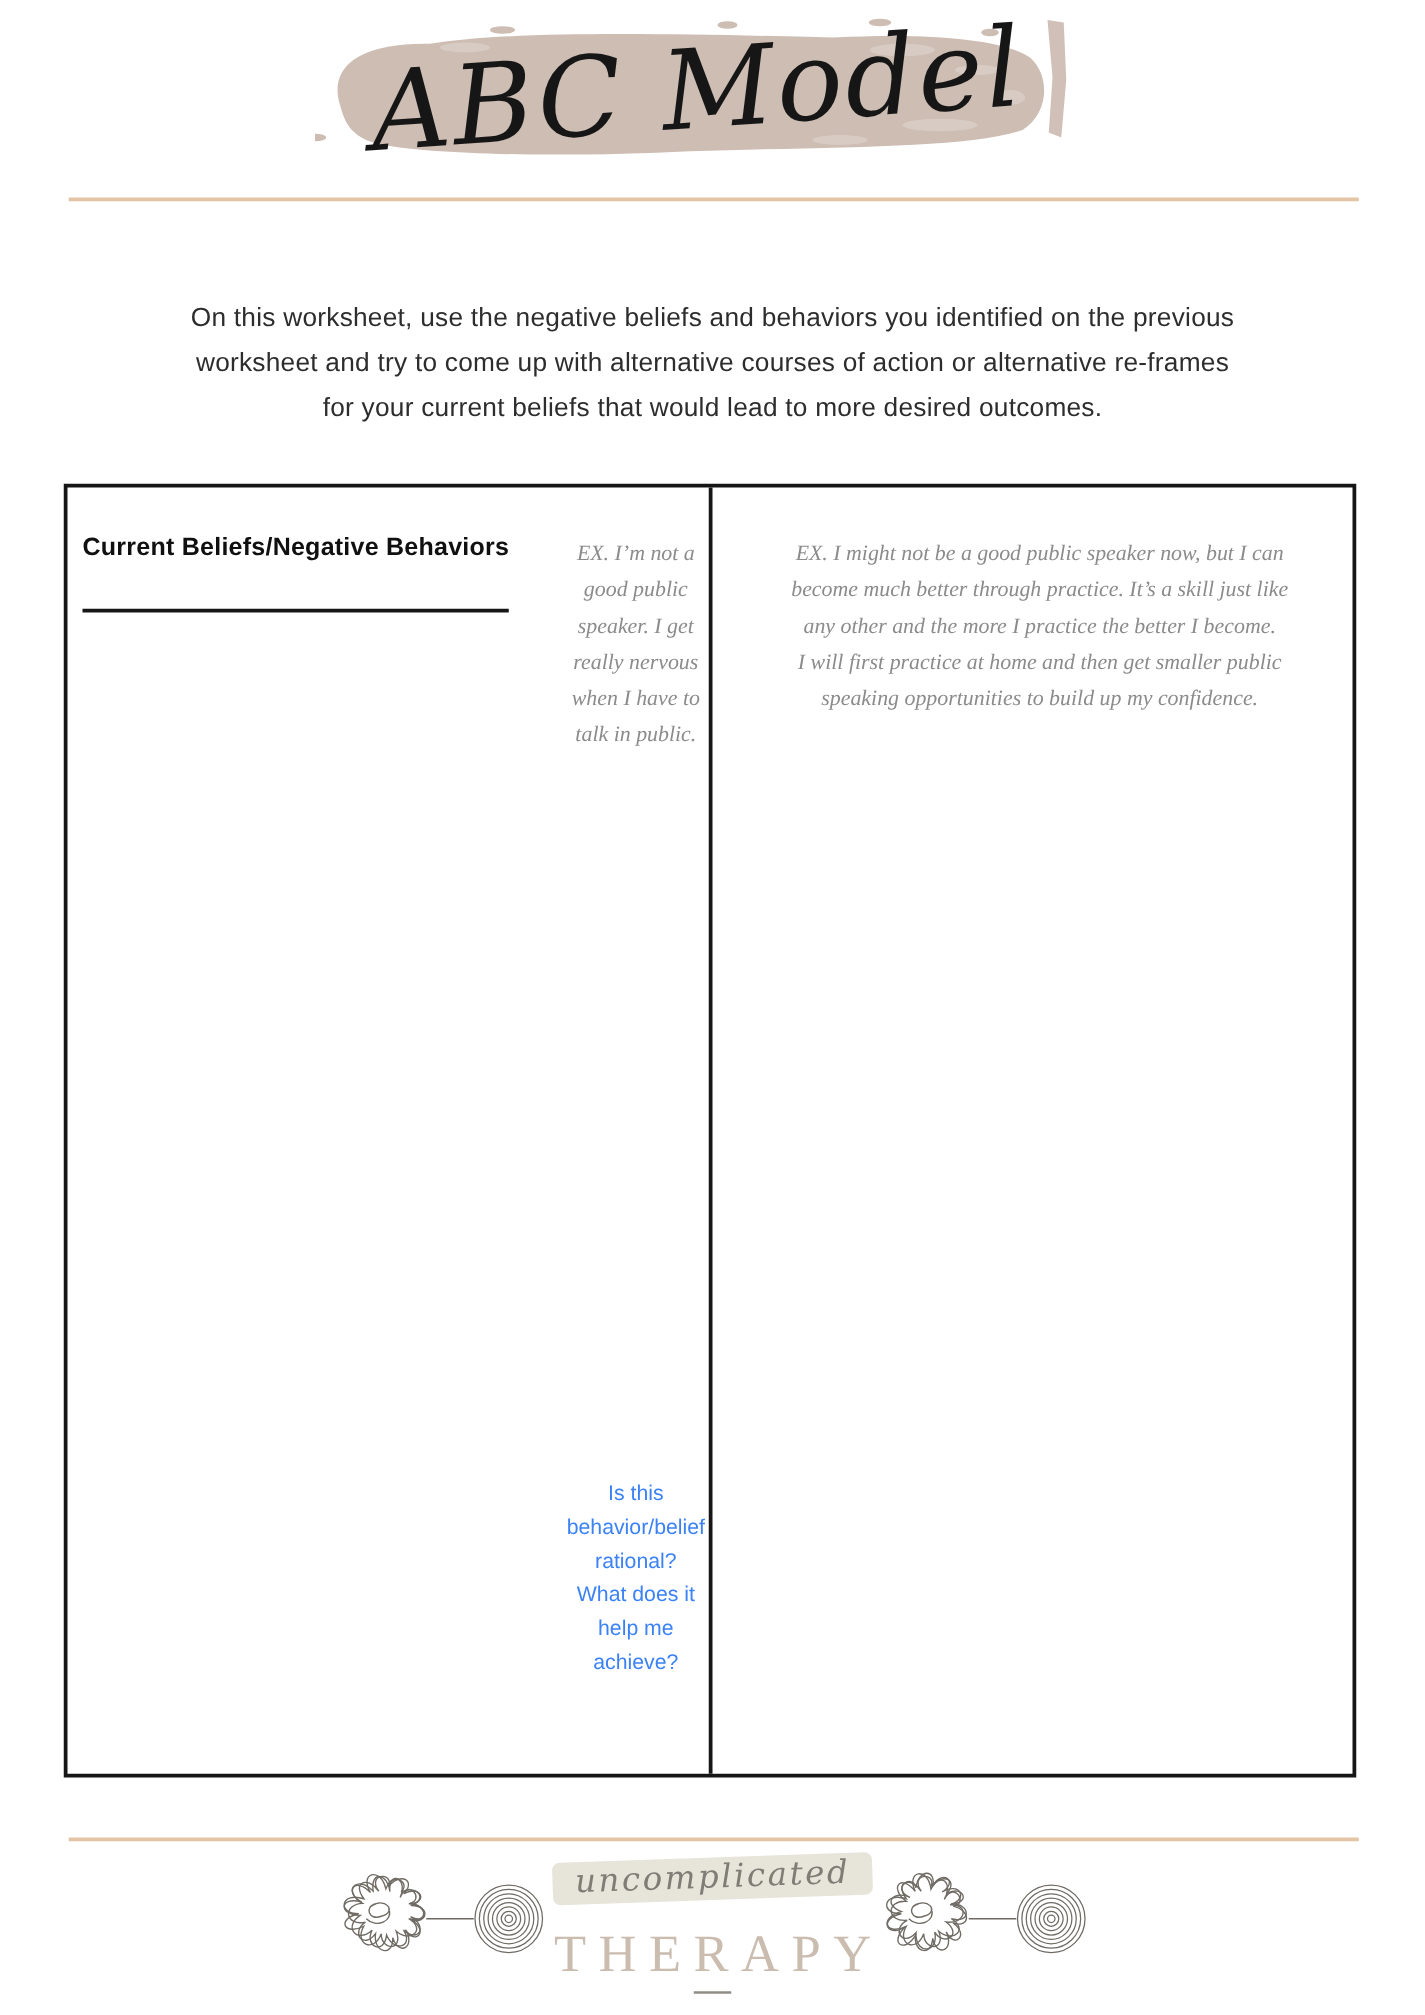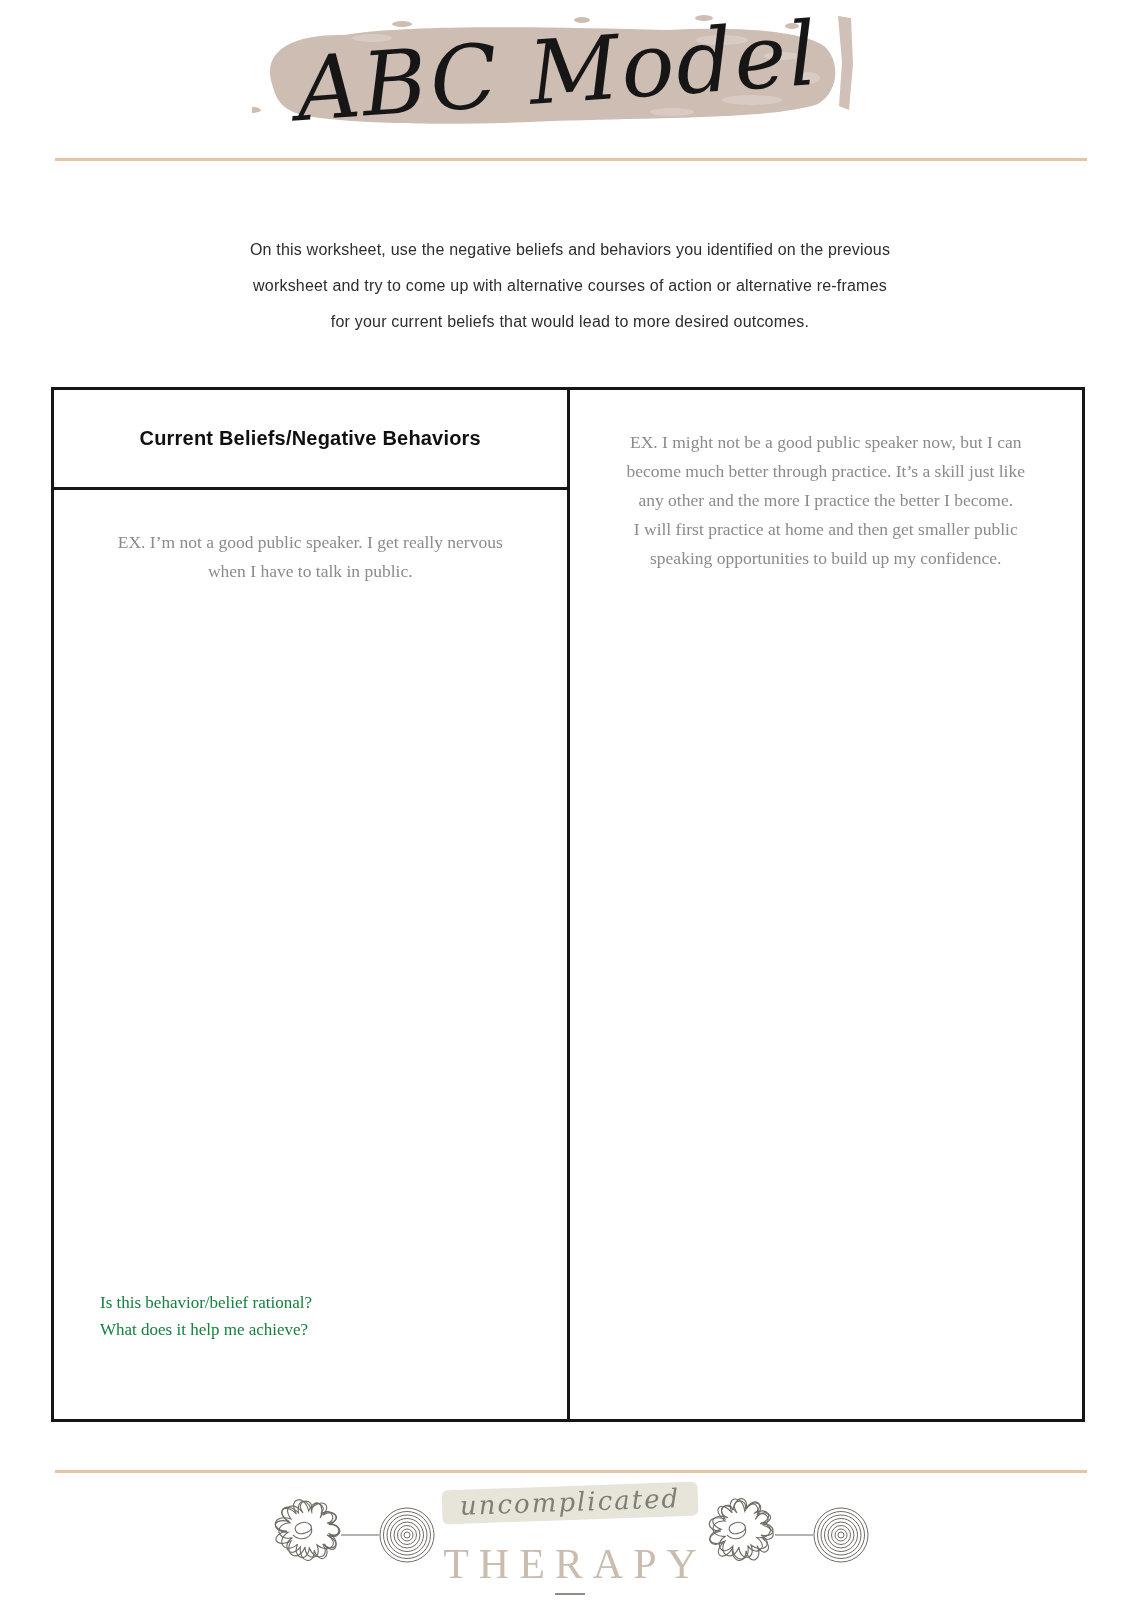--- a/index.html
+++ b/index.html
@@ -15,46 +15,46 @@
     font-family:"DejaVu Serif",serif;font-style:italic;
     font-size:88px;fill:#161616;letter-spacing:2px;
   }
   
   .rule{position:absolute;left:55px;width:1032px;height:3px;background:#e3c4a4;}
   .rule-top{top:158px;}
   .rule-bottom{top:1470px;}
   
   .intro{
     position:absolute;left:90px;top:216px;width:960px;
-    text-align:center;font-size:16px;line-height:36px;color:#2d2d2d;
+    text-align:center;font-size:21px;line-height:36px;color:#2d2d2d;
     white-space:pre-line;letter-spacing:.2px;
   }
   
   .worksheet-table{
     position:absolute;left:51px;top:387px;width:1034px;height:1035px;
     border:3px solid #161616;display:flex;box-sizing:border-box;background:#fff;
   }
-  .col{flex:1;display:flex;flex-direction:column;box-sizing:border-box;}
+  .col{flex:1;display:flex;box-sizing:border-box;padding-left:12px;}
   .col-right{border-left:3px solid #161616;}
   .col-header{
     height:97px;border-bottom:3px solid #161616;flex:none;
     display:flex;align-items:center;justify-content:center;
     font-weight:bold;font-size:20px;color:#101010;letter-spacing:.2px;
   }
   .col-body{
     flex:1;display:flex;flex-direction:column;justify-content:space-between;
     padding:38px 46px 76px;box-sizing:border-box;
   }
   .example{
     font-family:"Liberation Serif",serif;font-size:17.5px;line-height:29px;
-    color:#8b8b8b;text-align:center;white-space:pre-line;
+    color:#8b8b8b;text-align:center;white-space:pre-line;font-style:italic;
   }
   .prompt{
-    font-family:Liberation Serif, serif;font-size:17px;line-height:27px;
-    color:#15803d;white-space:pre-line;
+    font-family:Liberation Sans, sans-serif;font-size:17px;line-height:27px;
+    color:#3b82f6;text-align:center;white-space:pre-line;
   }
   
   .footer{
     position:absolute;left:0;top:1486px;width:1140px;
     display:flex;align-items:center;justify-content:center;gap:2px;
   }
   .brand-center{display:flex;flex-direction:column;align-items:center;width:250px;}
   .brand-script-wrap{
     background:#e7e4da;border-radius:6px;transform:rotate(-2deg);
     padding:1px 18px 3px;

